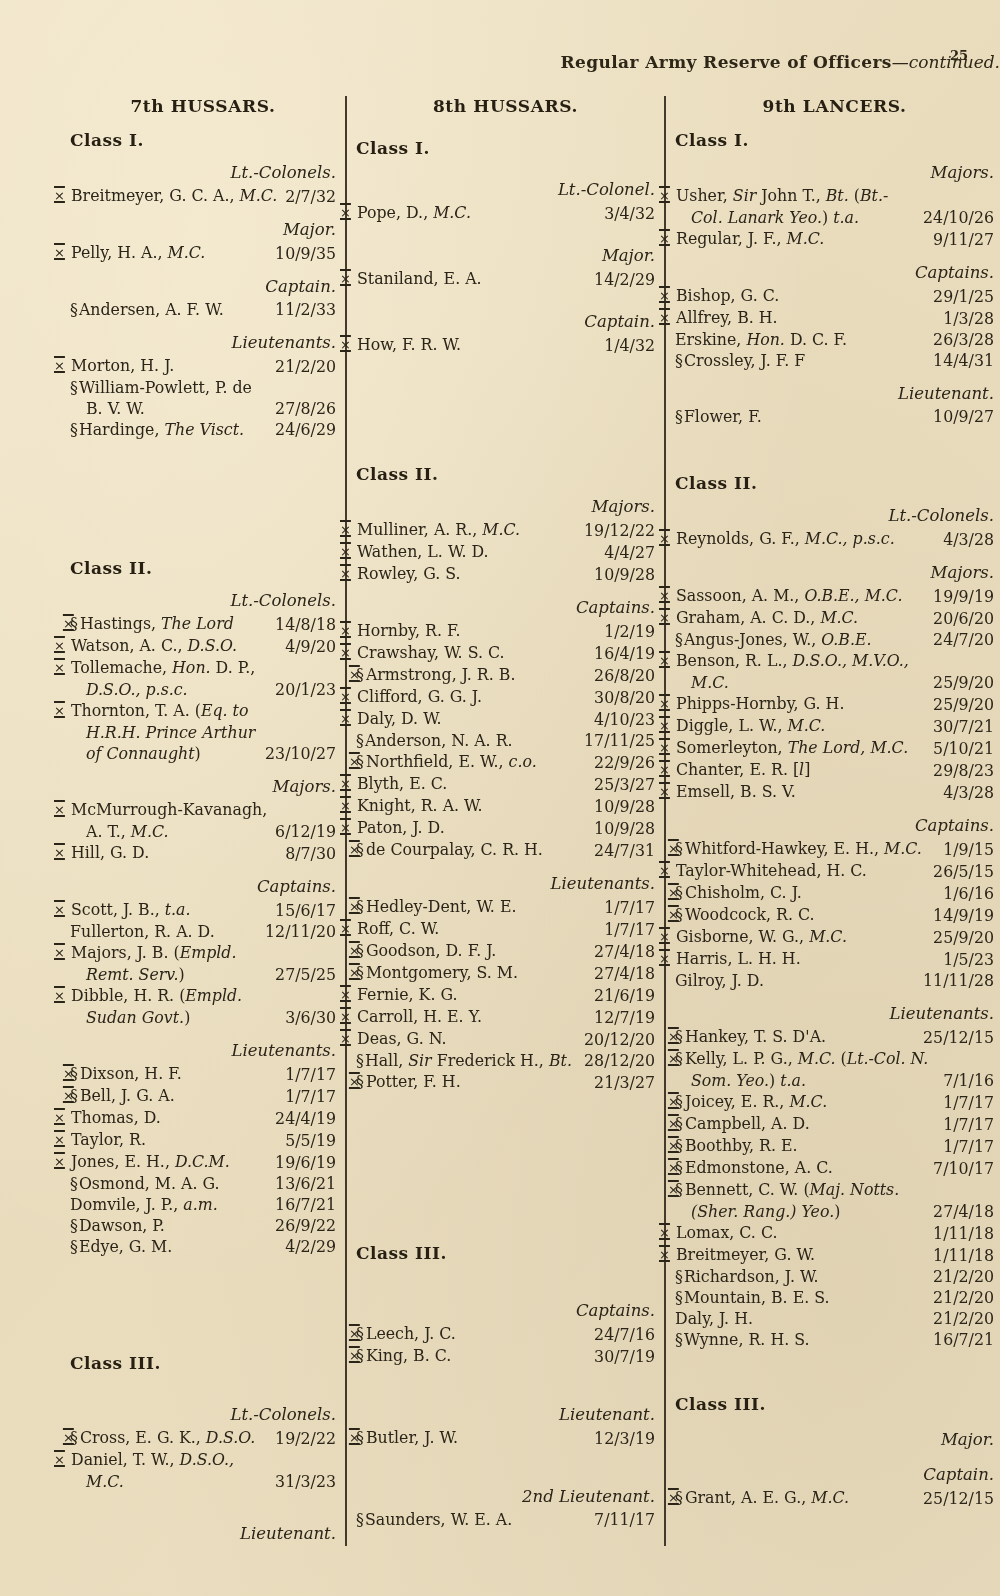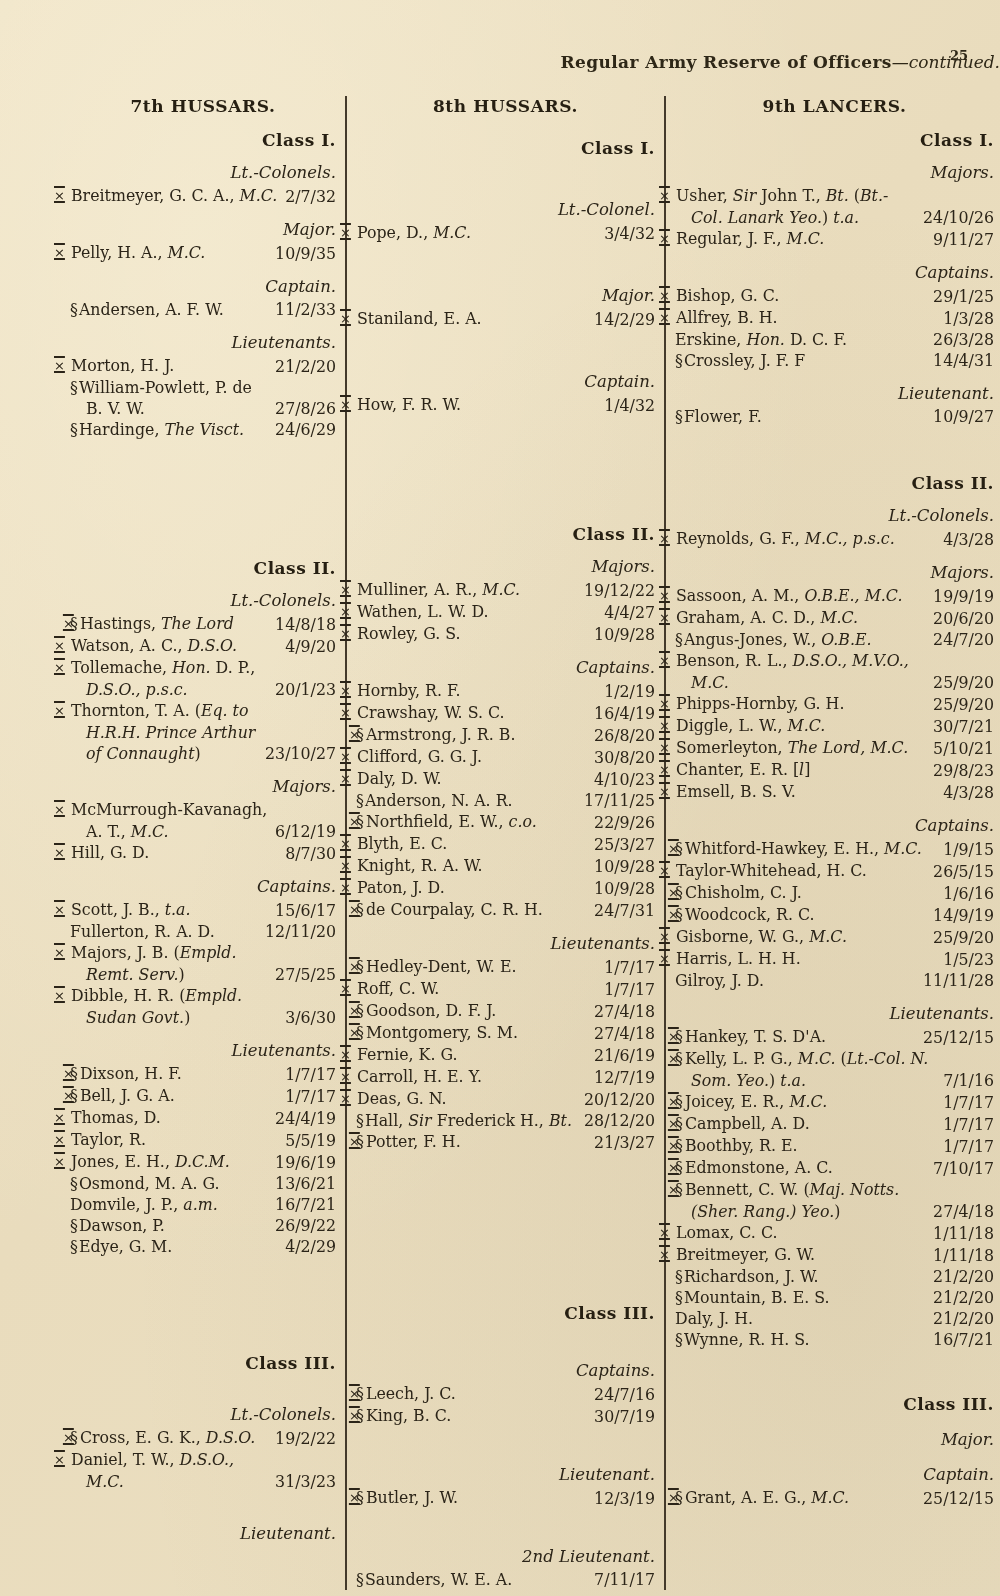--- a/index.html
+++ b/index.html
@@ -18,40 +18,40 @@
   .header-title .i{font-style:italic;}
   .page-number{position:absolute;top:48px;right:32px;font-weight:bold;font-size:13px;color:#2e2717;text-align:center;}
   .columns{
     position:absolute;top:96px;left:70px;width:914px;
     display:grid;grid-template-columns:266px 2px 299px 2px 319px;column-gap:9px;
   }
   .divider{background:#44false;background:#443a2b;width:2px;}
   .col{min-width:0;}
   .regiment-title{text-align:center;font-weight:bold;font-size:17px;letter-spacing:.6px;color:#261f12;}
   .class-block{margin-top:34px;}
-  .class-label{text-align:right;font-weight:bold;font-size:17px;letter-spacing:.5px;color:#261f12;}
+  .class-label{text-align:left;font-weight:bold;font-size:17px;letter-spacing:.5px;color:#261f12;}
   .group{margin-top:13px;}
   .rank{text-align:right;font-style:italic;font-size:16.5px;margin-bottom:3px;color:#2b2418;}
   .entry{display:flex;font-size:15.8px;line-height:21px;}
   .nm{flex:1 1 auto;padding-left:16px;text-indent:-16px;}
   .dt{flex:0 0 auto;align-self:flex-end;margin-left:6px;white-space:nowrap;}
   .mx{
     display:inline-block;font-size:13px;font-family:"DejaVu Sans",sans-serif;
     text-decoration-line:underline overline;text-decoration-thickness:1.5px;
     margin-right:1px;transform:translateY(-1px);
   }
   .sec{margin-right:1px;}
   i{font-style:italic;}
   
   .col0 .cb0{margin-top:14px;}
   .col0 .cb1{margin-top:118px;}
   .col0 .cb2{margin-top:96px;}
   .col0 .cb2 .group{margin-top:32px;}
   .col1 .cb0{margin-top:22px;}
-  .col1 .cb0 .group{margin-top:42px;}
+  .col1 .cb0 .group{margin-top:22px;}
   .col1 .cb1{margin-top:108px;}
   .col1 .cb2{margin-top:150px;}
   .col1 .cb2 .group{margin-top:38px;}
   .col2 .cb0{margin-top:14px;}
   .col2 .cb1{margin-top:46px;}
   .col2 .cb2{margin-top:44px;}
   .col2 .cb2 .group{margin-top:16px;}
 </style>
 </head>
 <body>

